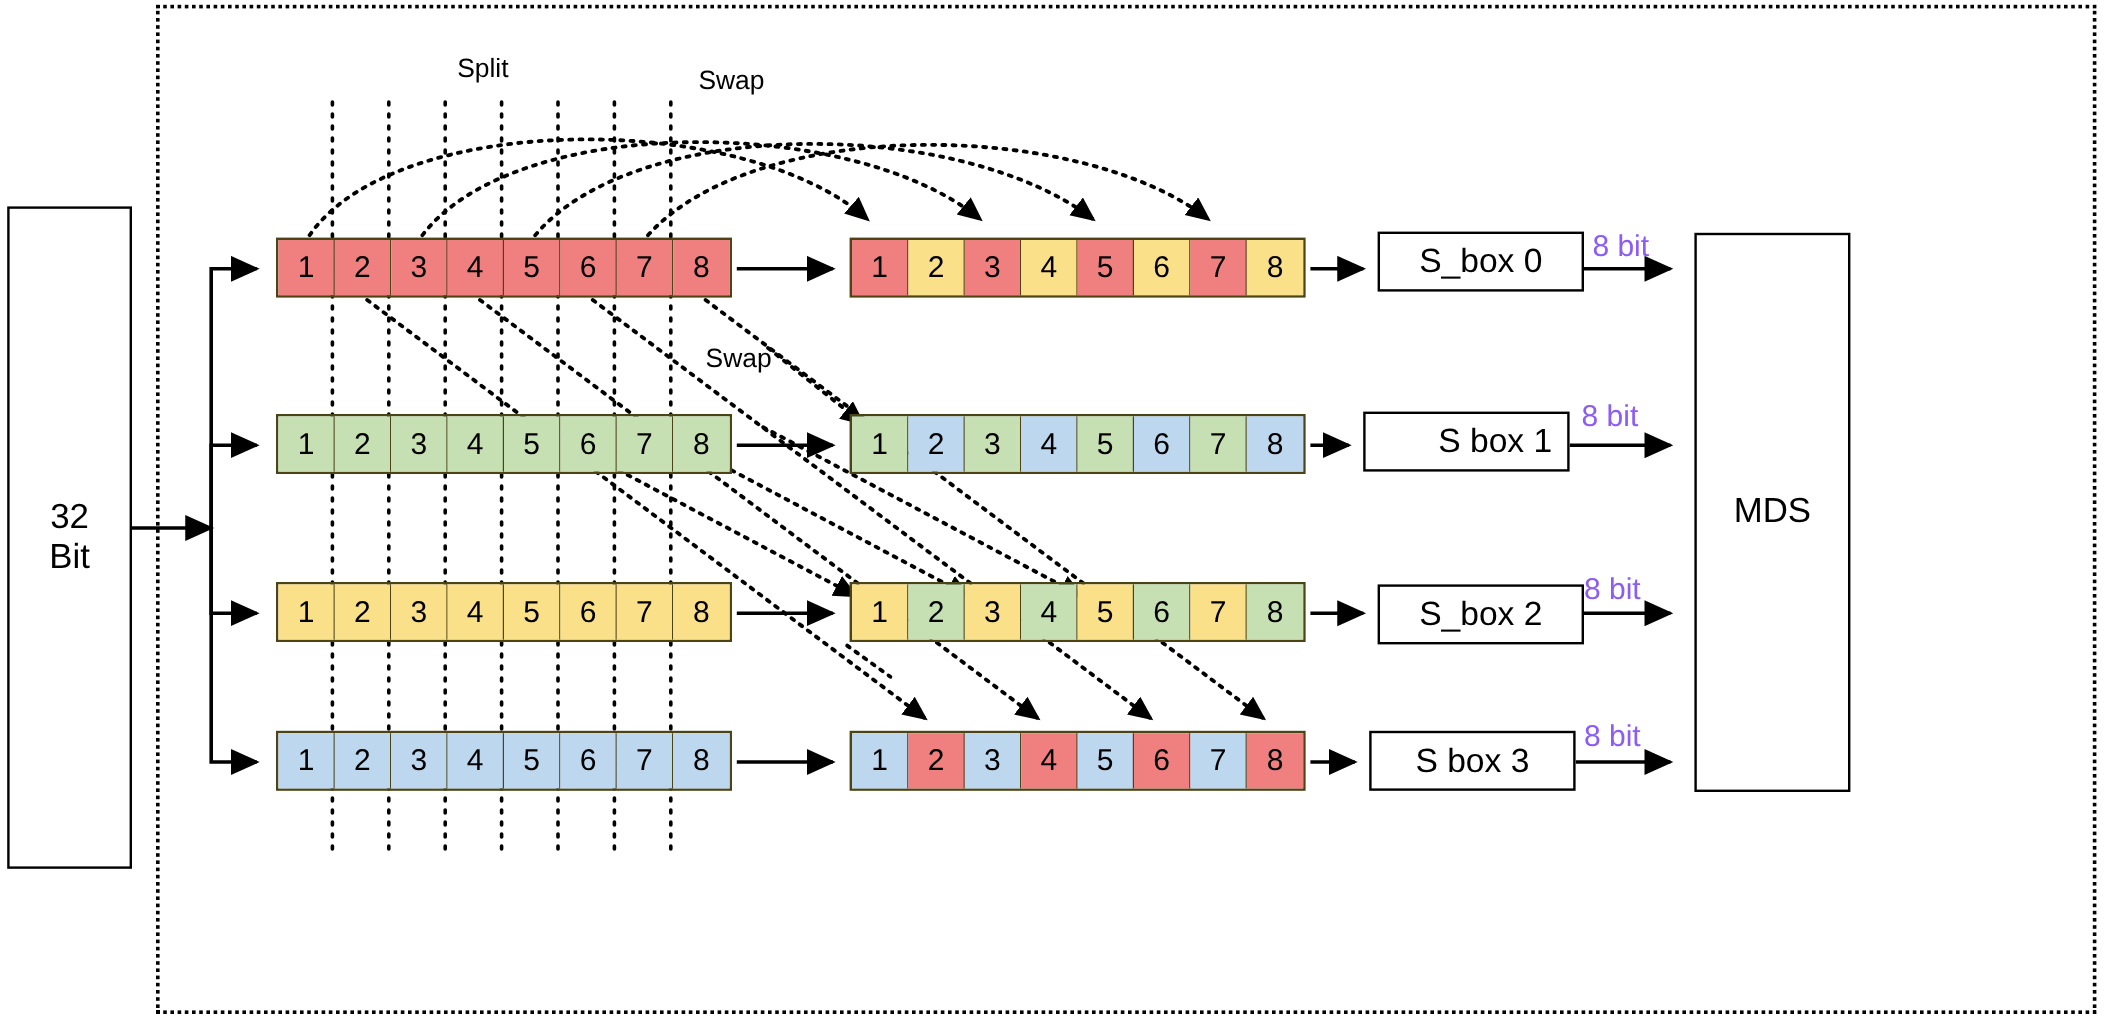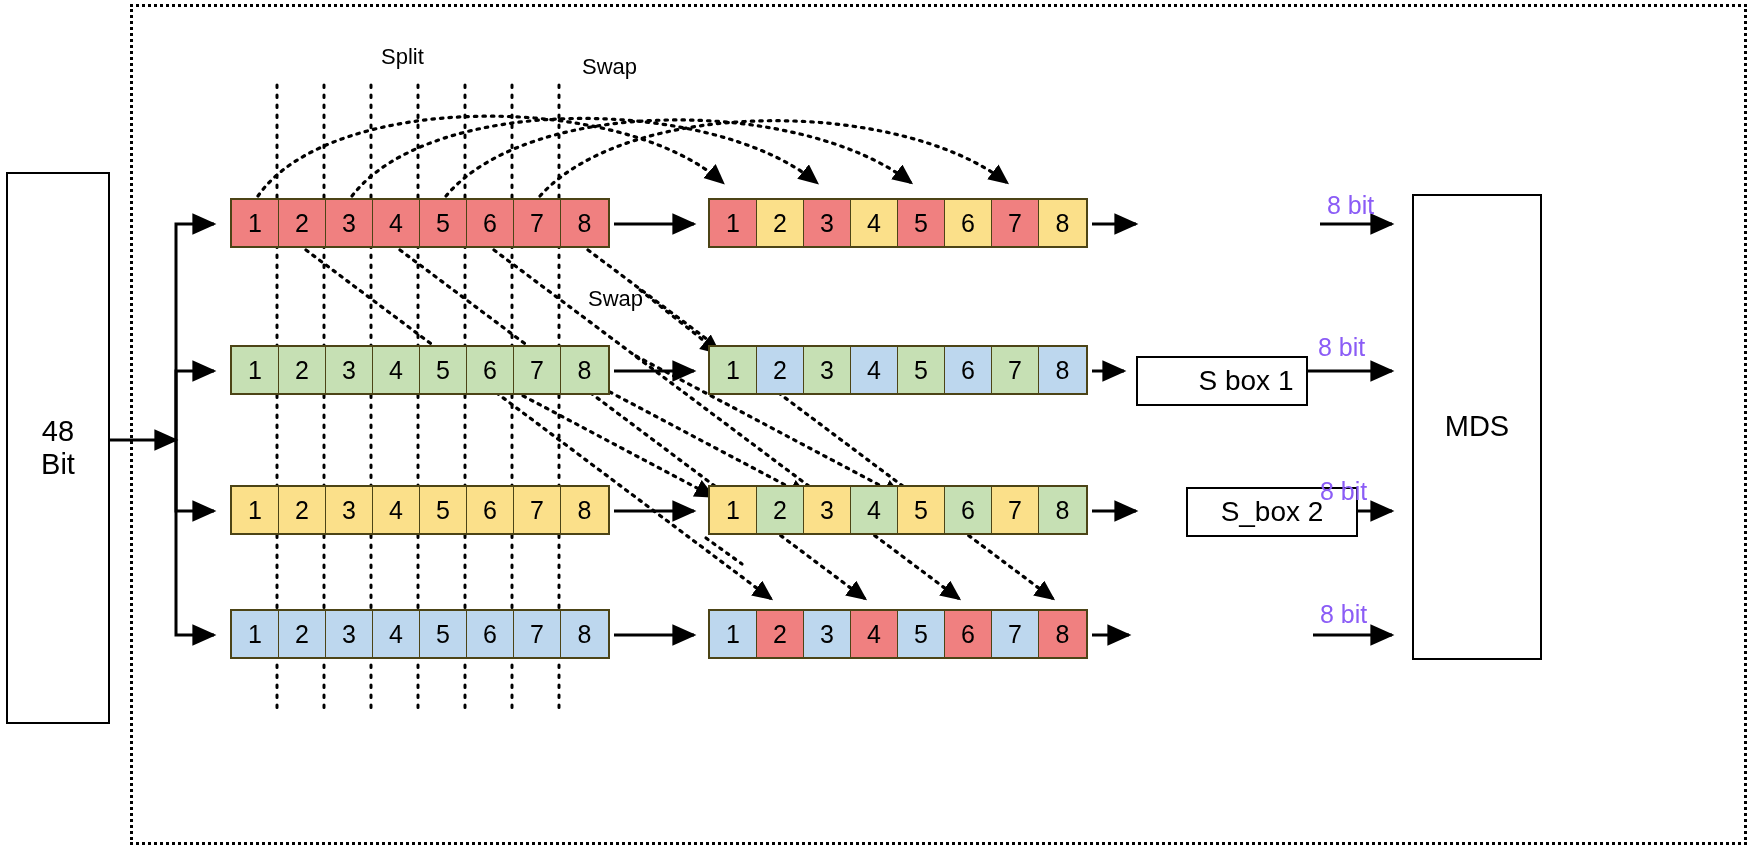--- a/index.html
+++ b/index.html
@@ -46,22 +46,22 @@
     left: 6px; top: 172px; width: 104px; height: 552px;
     font-size: 29px;
     flex-direction: column;
   }
 
   .sbox {
     width: 172px; height: 50px;
     font-size: 28px;
   }
   #sbox0 { left: 1148px; top: 193px; }
-  #sbox1 { left: 1136px; top: 356px; padding-left: 48px; }
-  #sbox2 { left: 1186px; top: 487px; }
+  #sbox1 { left: 1136px; top: 343px; padding-left: 48px; }
+  #sbox2 { left: 1148px; top: 487px; }
   #sbox3 { left: 1141px; top: 609px; }
 
   #mds-box {
     left: 1400px; top: 194px; width: 130px; height: 466px;
     font-size: 29px;
     margin-left: 12px;
   }
 
   
   .strip {
@@ -126,21 +126,21 @@
   }
 </style>
 </head>
 <body>
 
 <div id="stage">
 
   <div class="abs" id="outer-frame"></div>
 
   <div class="abs plain-box" id="input-box">
-    <span>48</span>
+    <span>32</span>
     <span>Bit</span>
   </div>
 
   <svg class="overlay" viewBox="0 0 1753 849">
     <defs>
       <marker id="ah" markerWidth="9" markerHeight="9" refX="7.2" refY="3.6" orient="auto" markerUnits="strokeWidth">
         <path d="M0,0 L8,3.6 L0,7.2 z" fill="#000"></path>
       </marker>
       <marker id="ahs" markerWidth="7" markerHeight="7" refX="5.2" refY="2.9" orient="auto" markerUnits="strokeWidth">
         <path d="M0,0 L6.4,2.9 L0,5.8 z" fill="#000"></path>
@@ -294,25 +294,31 @@
       <div class="cell c-blue">1</div>
       <div class="cell c-red">2</div>
       <div class="cell c-blue">3</div>
       <div class="cell c-red">4</div>
       <div class="cell c-blue">5</div>
       <div class="cell c-red">6</div>
       <div class="cell c-blue">7</div>
       <div class="cell c-red">8</div>
     </div>
 
+  <div class="abs plain-box sbox" id="sbox0">
+    <span>S_box 0</span>
+  </div>
   <div class="abs plain-box sbox" id="sbox1">
     <span>S  box 1</span>
   </div>
   <div class="abs plain-box sbox" id="sbox2">
     <span>S_box 2</span>
+  </div>
+  <div class="abs plain-box sbox" id="sbox3">
+    <span>S  box 3</span>
   </div>
 
   <div class="abs bitlabel" id="bit0">8 bit</div>
   <div class="abs bitlabel" id="bit1">8 bit</div>
   <div class="abs bitlabel" id="bit2">8 bit</div>
   <div class="abs bitlabel" id="bit3">8 bit</div>
 
   <div class="abs plain-box" id="mds-box">
     <span>MDS</span>
   </div>

